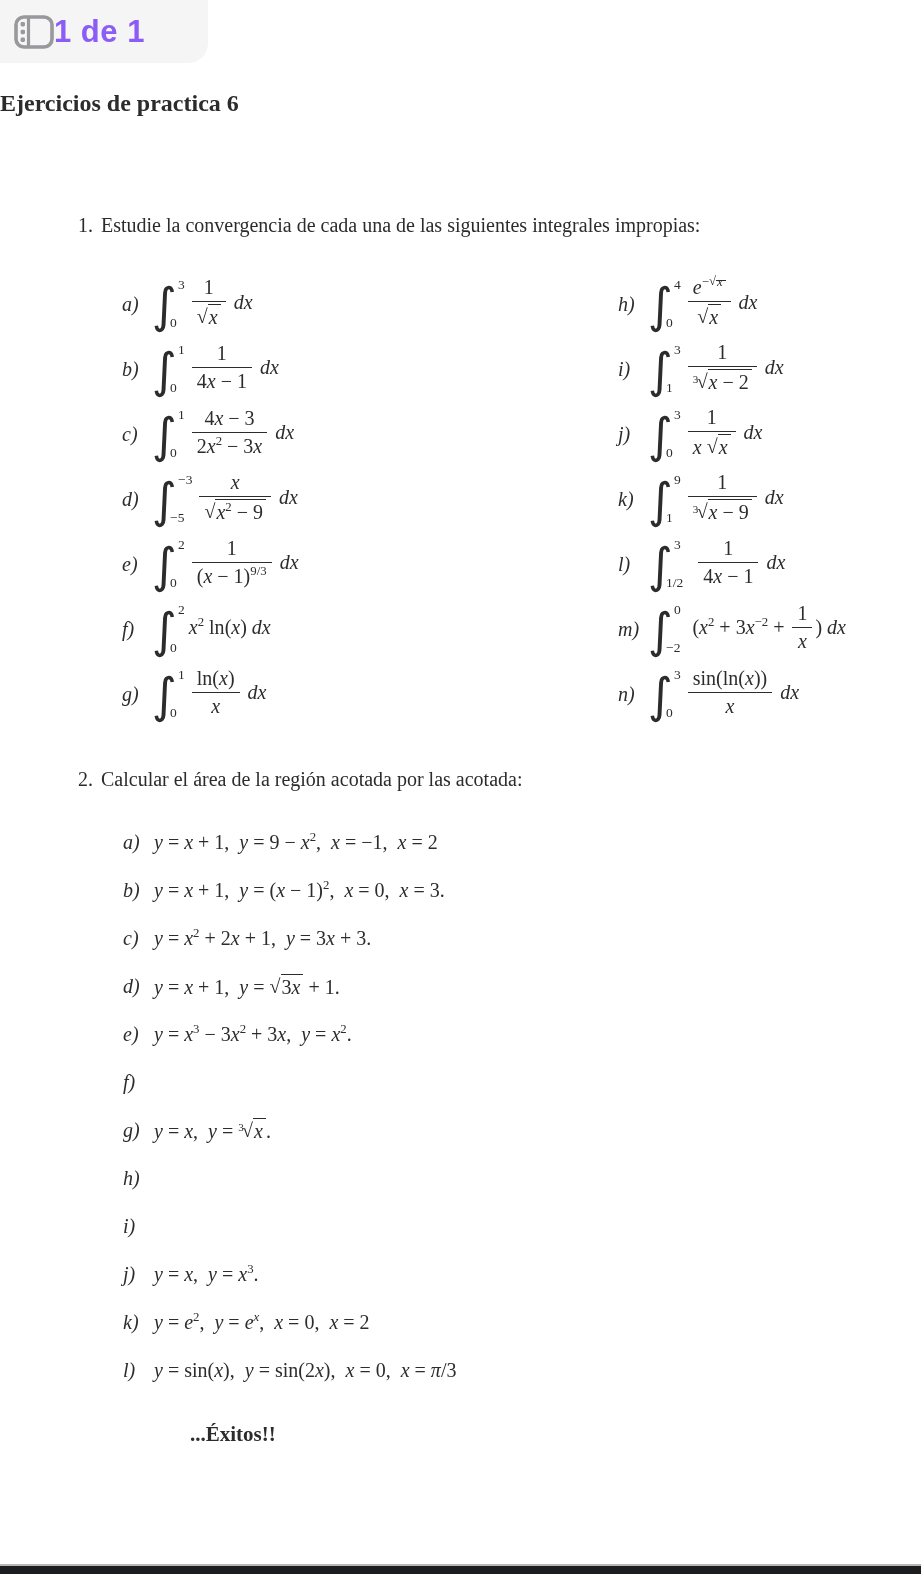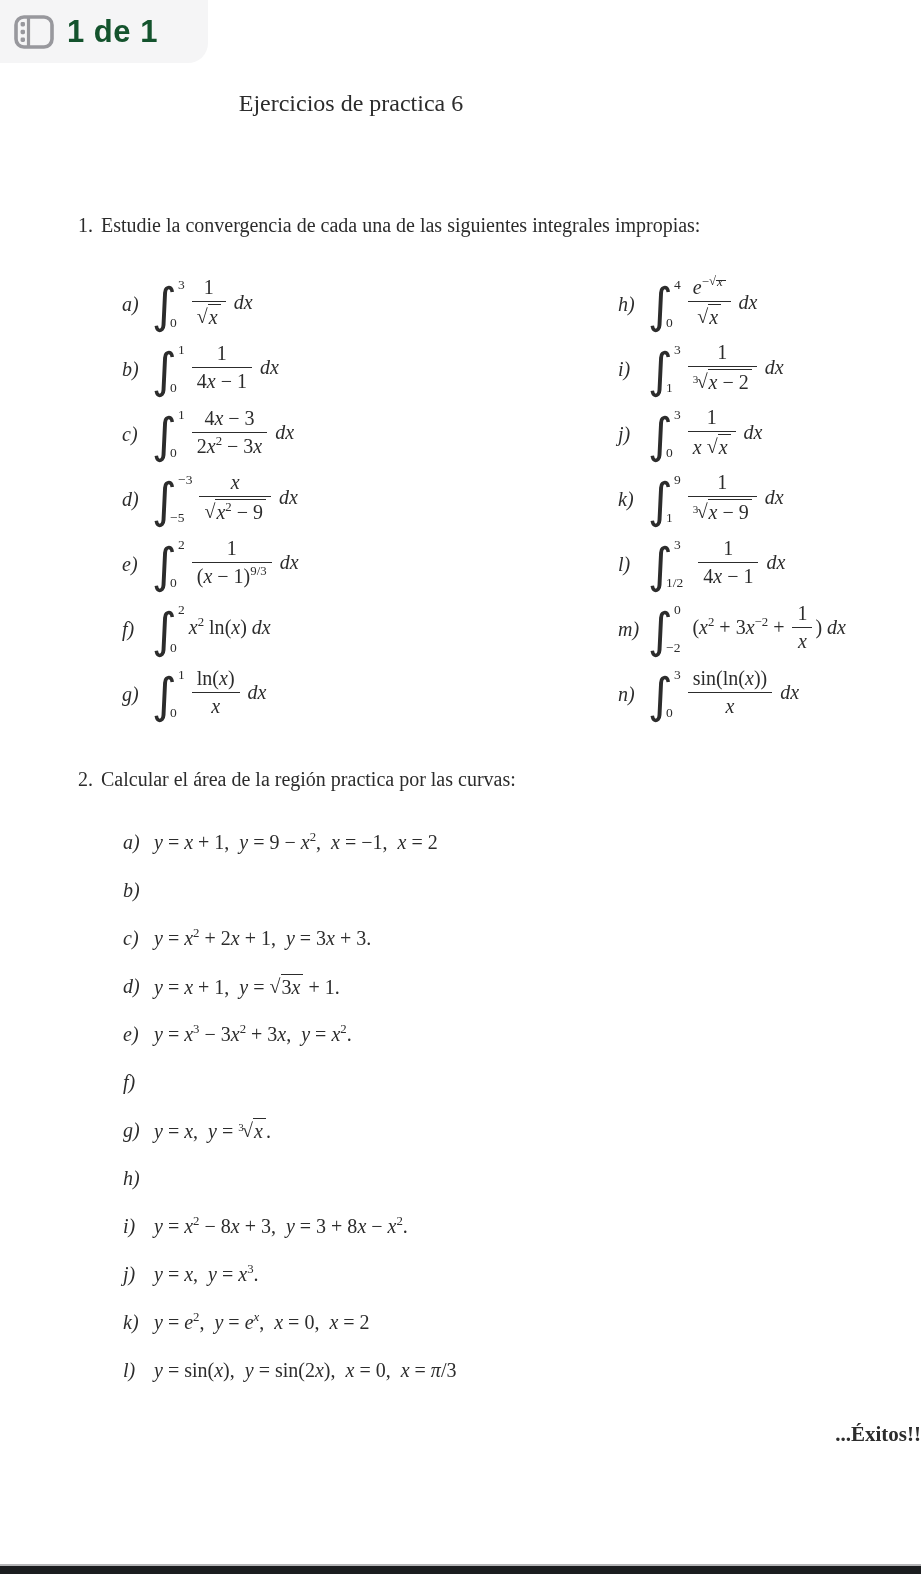--- a/index.html
+++ b/index.html
@@ -3,26 +3,26 @@
 <meta charset="utf-8">
 <style>
   html,body{margin:0;padding:0;background:#fff;}
   .screen{position:relative;width:921px;height:1574px;background:#ffffff;overflow:hidden;
           font-family:"Liberation Serif","DejaVu Serif",serif;color:#2c2c2c;}
 
   
   .page-badge{position:absolute;left:0;top:0;width:208px;height:63px;background:#f5f5f6;
               border-bottom-right-radius:20px;display:flex;align-items:center;cursor:pointer;}
   .badge-icon{margin-left:14px;display:flex;align-items:center;}
-  .badge-label{margin-left:13px;font-family:"Liberation Sans","DejaVu Sans",sans-serif;
-               font-size:31px;font-weight:600;color:#14532d;letter-spacing:.5px;}
-
-  
-  .doc-title{position:absolute;top:90px;left:0;width:921px;text-align:center;padding-right:219px;
-             box-sizing:border-box;font-size:24px;font-weight:normal;}
+  .badge-label{font-family:"Liberation Sans","DejaVu Sans",sans-serif;
+               font-size:31px;font-weight:600;color:#8b5cf6;letter-spacing:.5px;}
+
+  
+  .doc-title{position:absolute;top:90px;left:0;width:921px;padding-right:219px;
+             box-sizing:border-box;font-size:24px;font-weight:bold;}
   .problem{position:absolute;left:78px;display:flex;font-size:20px;}
   .problem .pnum{width:23px;flex:none;}
   .p1{top:214px;}
   .p2{top:768px;}
 
   
   .math{font-style:normal;}
   .math i{font-style:italic;}
   sup{font-size:64%;line-height:0;}
   .frac{display:inline-block;text-align:center;vertical-align:middle;margin:0 3px;transform:translateY(-2px);}
@@ -49,21 +49,21 @@
   .int-upper{transform:translateX(1px);}
   .int-lower{transform:translateX(-7px);}
   .math-body{display:inline;}
 
   
   .curve-list{position:absolute;top:818px;left:123px;}
   .curve-row{height:48px;display:flex;align-items:center;white-space:nowrap;font-size:20px;}
   .curve-label{width:31px;flex:none;font-style:italic;}
 
   
-  .doc-footer{position:absolute;top:1422px;left:0;width:921px;text-align:right;padding-left:190px;
+  .doc-footer{position:absolute;top:1422px;left:0;width:921px;text-align:left;padding-left:190px;
               box-sizing:border-box;font-size:21px;font-weight:bold;}
 
   
   .bottom-separator{position:absolute;left:0;bottom:8px;width:921px;height:2px;background:#b6b6b8;}
   .home-bar{position:absolute;left:0;bottom:0;width:921px;height:8px;background:#1b1d1f;}
 </style>
 </head>
 <body>
 
 <div class="screen">
@@ -230,30 +230,31 @@
                 <span class="int-upper">3</span>
                 <span class="int-lower">0</span>
               </span>
             </span><span class="math-body"><span class="mg"><span class="frac"><span class="mg num"><span class="mg">sin</span>(<span class="mg">ln</span>(<i>x</i>))</span><span class="mg den"><i>x</i></span></span> <i>dx</i></span></span></span>
         </div>
       </div>
   </div>
 
   <div class="problem p2">
     <span class="pnum">2.</span>
-    <span>Calcular el área de la región practica por las curvas:</span>
+    <span>Calcular el área de la región acotada por las acotada:</span>
   </div>
 
   <div class="curve-list" id="curve-list">
       <div class="curve-row">
         <span class="curve-label">a)</span>
         <span class="math"><span class="mg"><i>y</i> = <i>x</i> + 1, <i>y</i> = 9 − <i>x</i><sup><span class="mg">2</span></sup>, <i>x</i> = −1, <i>x</i> = 2</span></span>
       </div>
       <div class="curve-row">
         <span class="curve-label">b)</span>
+        <span class="math"><span class="mg"><i>y</i> = <i>x</i> + 1, <i>y</i> = (<i>x</i> − 1)<sup><span class="mg">2</span></sup>, <i>x</i> = 0, <i>x</i> = 3.</span></span>
       </div>
       <div class="curve-row">
         <span class="curve-label">c)</span>
         <span class="math"><span class="mg"><i>y</i> = <i>x</i><sup><span class="mg">2</span></sup> + 2<i>x</i> + 1, <i>y</i> = 3<i>x</i> + 3.</span></span>
       </div>
       <div class="curve-row">
         <span class="curve-label">d)</span>
         <span class="math"><span class="mg"><i>y</i> = <i>x</i> + 1, <i>y</i> = <span class="rad"><span class="rad-sign">√</span><span class="mg rad-body">3<i>x</i></span></span> + 1.</span></span>
       </div>
       <div class="curve-row">
@@ -265,21 +266,20 @@
       </div>
       <div class="curve-row">
         <span class="curve-label">g)</span>
         <span class="math"><span class="mg"><i>y</i> = <i>x</i>, <i>y</i> = <span class="rad"><span class="rad-idx">3</span><span class="rad-sign">√</span><span class="mg rad-body"><i>x</i></span></span>.</span></span>
       </div>
       <div class="curve-row">
         <span class="curve-label">h)</span>
       </div>
       <div class="curve-row">
         <span class="curve-label">i)</span>
-        <span class="math"><span class="mg"><i>y</i> = <i>x</i><sup><span class="mg">2</span></sup> − 8<i>x</i> + 3, <i>y</i> = 3 + 8<i>x</i> − <i>x</i><sup><span class="mg">2</span></sup>.</span></span>
       </div>
       <div class="curve-row">
         <span class="curve-label">j)</span>
         <span class="math"><span class="mg"><i>y</i> = <i>x</i>, <i>y</i> = <i>x</i><sup><span class="mg">3</span></sup>.</span></span>
       </div>
       <div class="curve-row">
         <span class="curve-label">k)</span>
         <span class="math"><span class="mg"><i>y</i> = <i>e</i><sup><span class="mg">2</span></sup>, <i>y</i> = <i>e</i><sup><span class="mg"><i>x</i></span></sup>, <i>x</i> = 0, <i>x</i> = 2</span></span>
       </div>
       <div class="curve-row">

